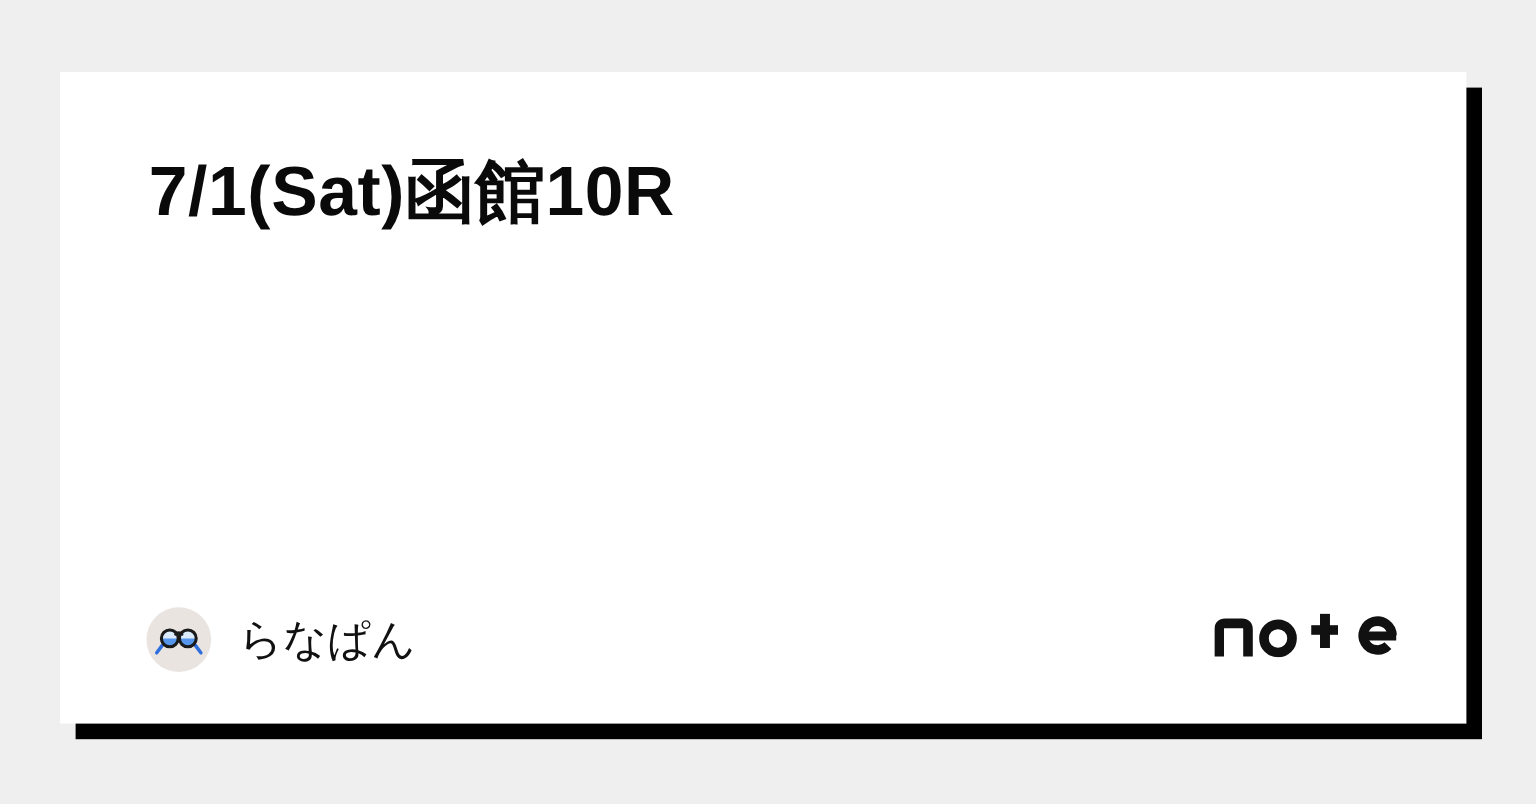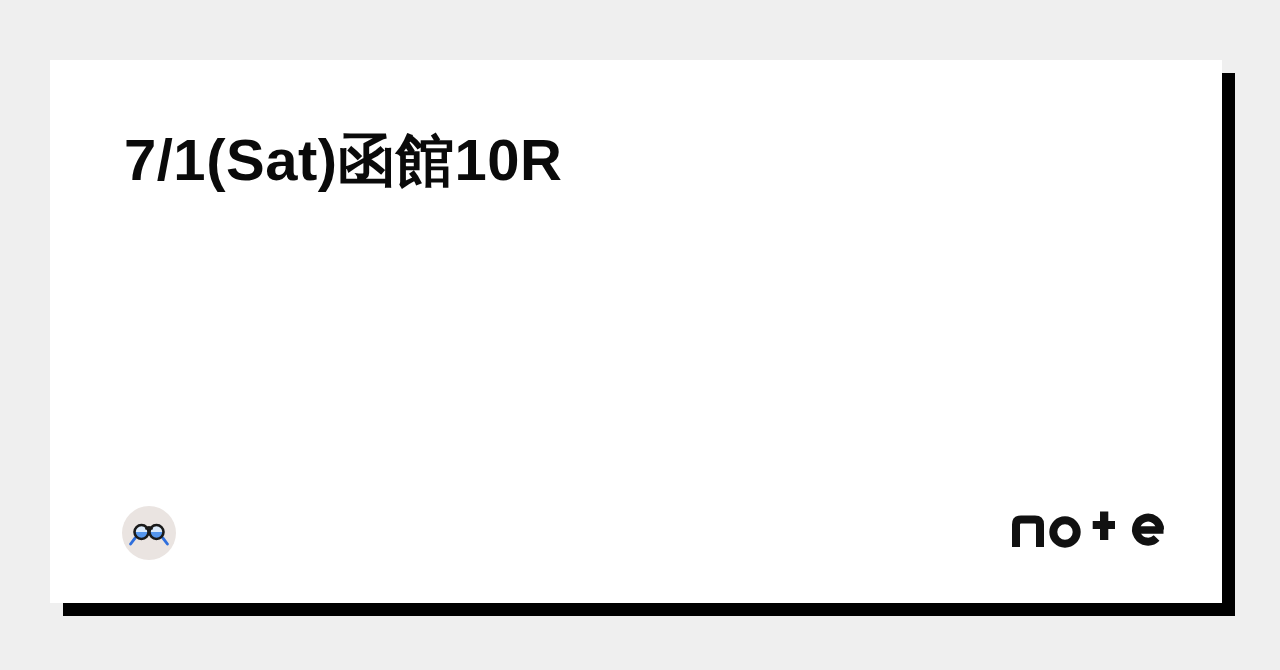--- a/index.html
+++ b/index.html
@@ -84,20 +84,21 @@
           <path class="g-arm" d="M33.8,16.8 L38.4,23"></path>
           <circle class="g-lens-top" cx="12.5" cy="11" r="7"></circle>
           <circle class="g-lens-top" cx="27.5" cy="11" r="7"></circle>
           <path class="g-lens-bottom" d="M5.5,11 A7,7 0 0 0 19.5,11 Z"></path>
           <path class="g-lens-bottom" d="M20.5,11 A7,7 0 0 0 34.5,11 Z"></path>
           <circle class="g-frame" cx="12.5" cy="11" r="7"></circle>
           <circle class="g-frame" cx="27.5" cy="11" r="7"></circle>
           <path class="g-bridge" d="M17.3,7.6 Q20,5 22.7,7.6"></path>
         </svg>
       </div>
+      <span class="author-name">らなぱん</span>
     </div>
 
     <svg class="note-logo" viewBox="0 0 154 37" role="img" aria-label="note">
       <path class="n-stroke" d="M4,36 V13.5 Q4,8.5 9,8.5 H23 Q28,8.5 28,13.5 V36"></path>
       <circle class="n-stroke" cx="53" cy="21" r="11.7"></circle>
       <rect class="n-fill" x="80.7" y="10" width="22.3" height="8"></rect>
       <rect class="n-fill" x="88" y="0.5" width="8.3" height="28.5"></rect>
       <path class="n-bar" d="M124,19 H151.5"></path>
       <path class="n-stroke" d="M148,18.5 A12,12 0 1 0 144.6,27"></path>
     </svg>

